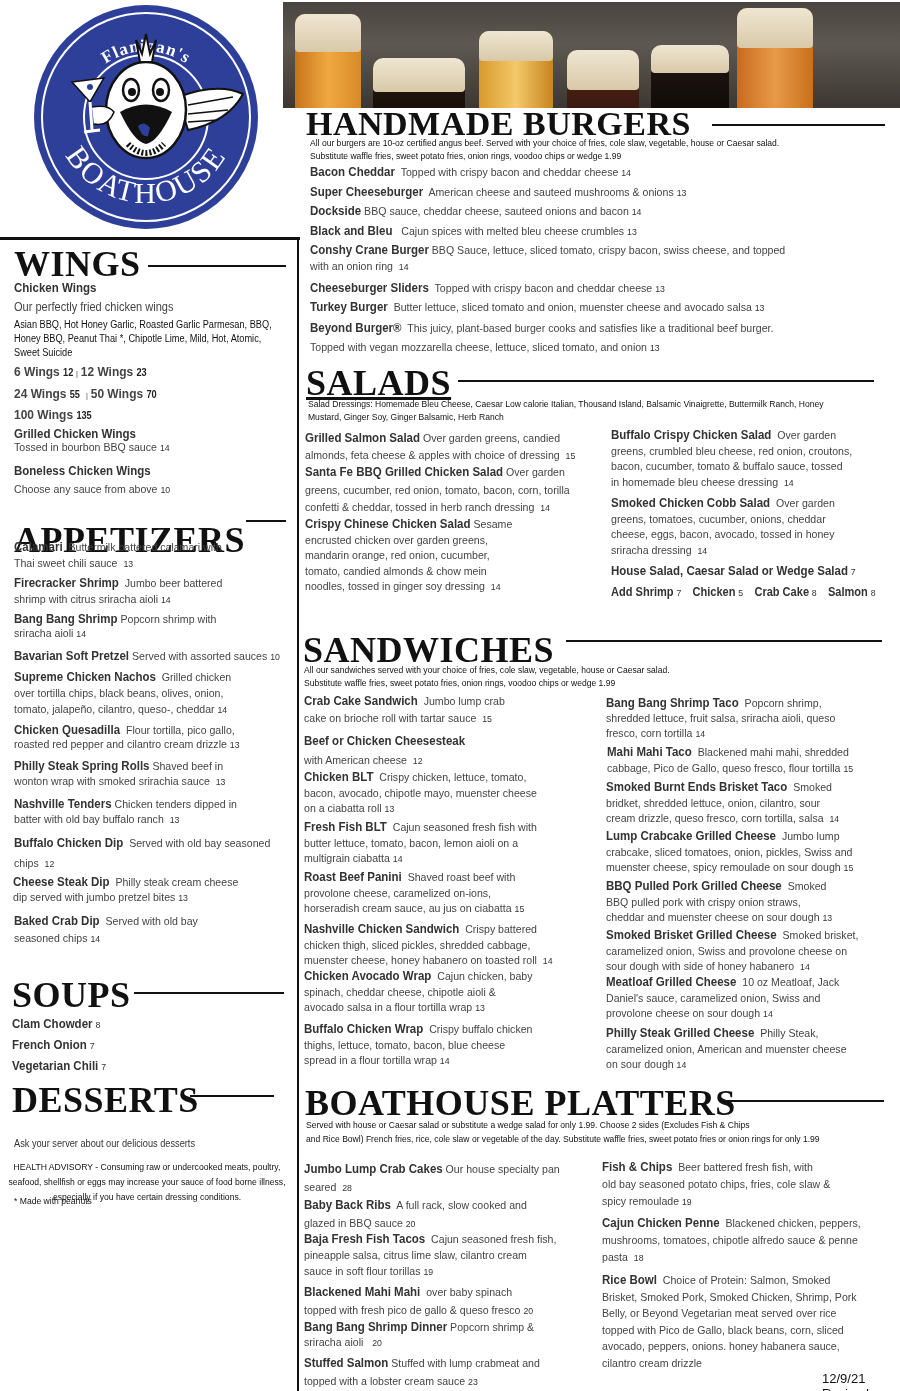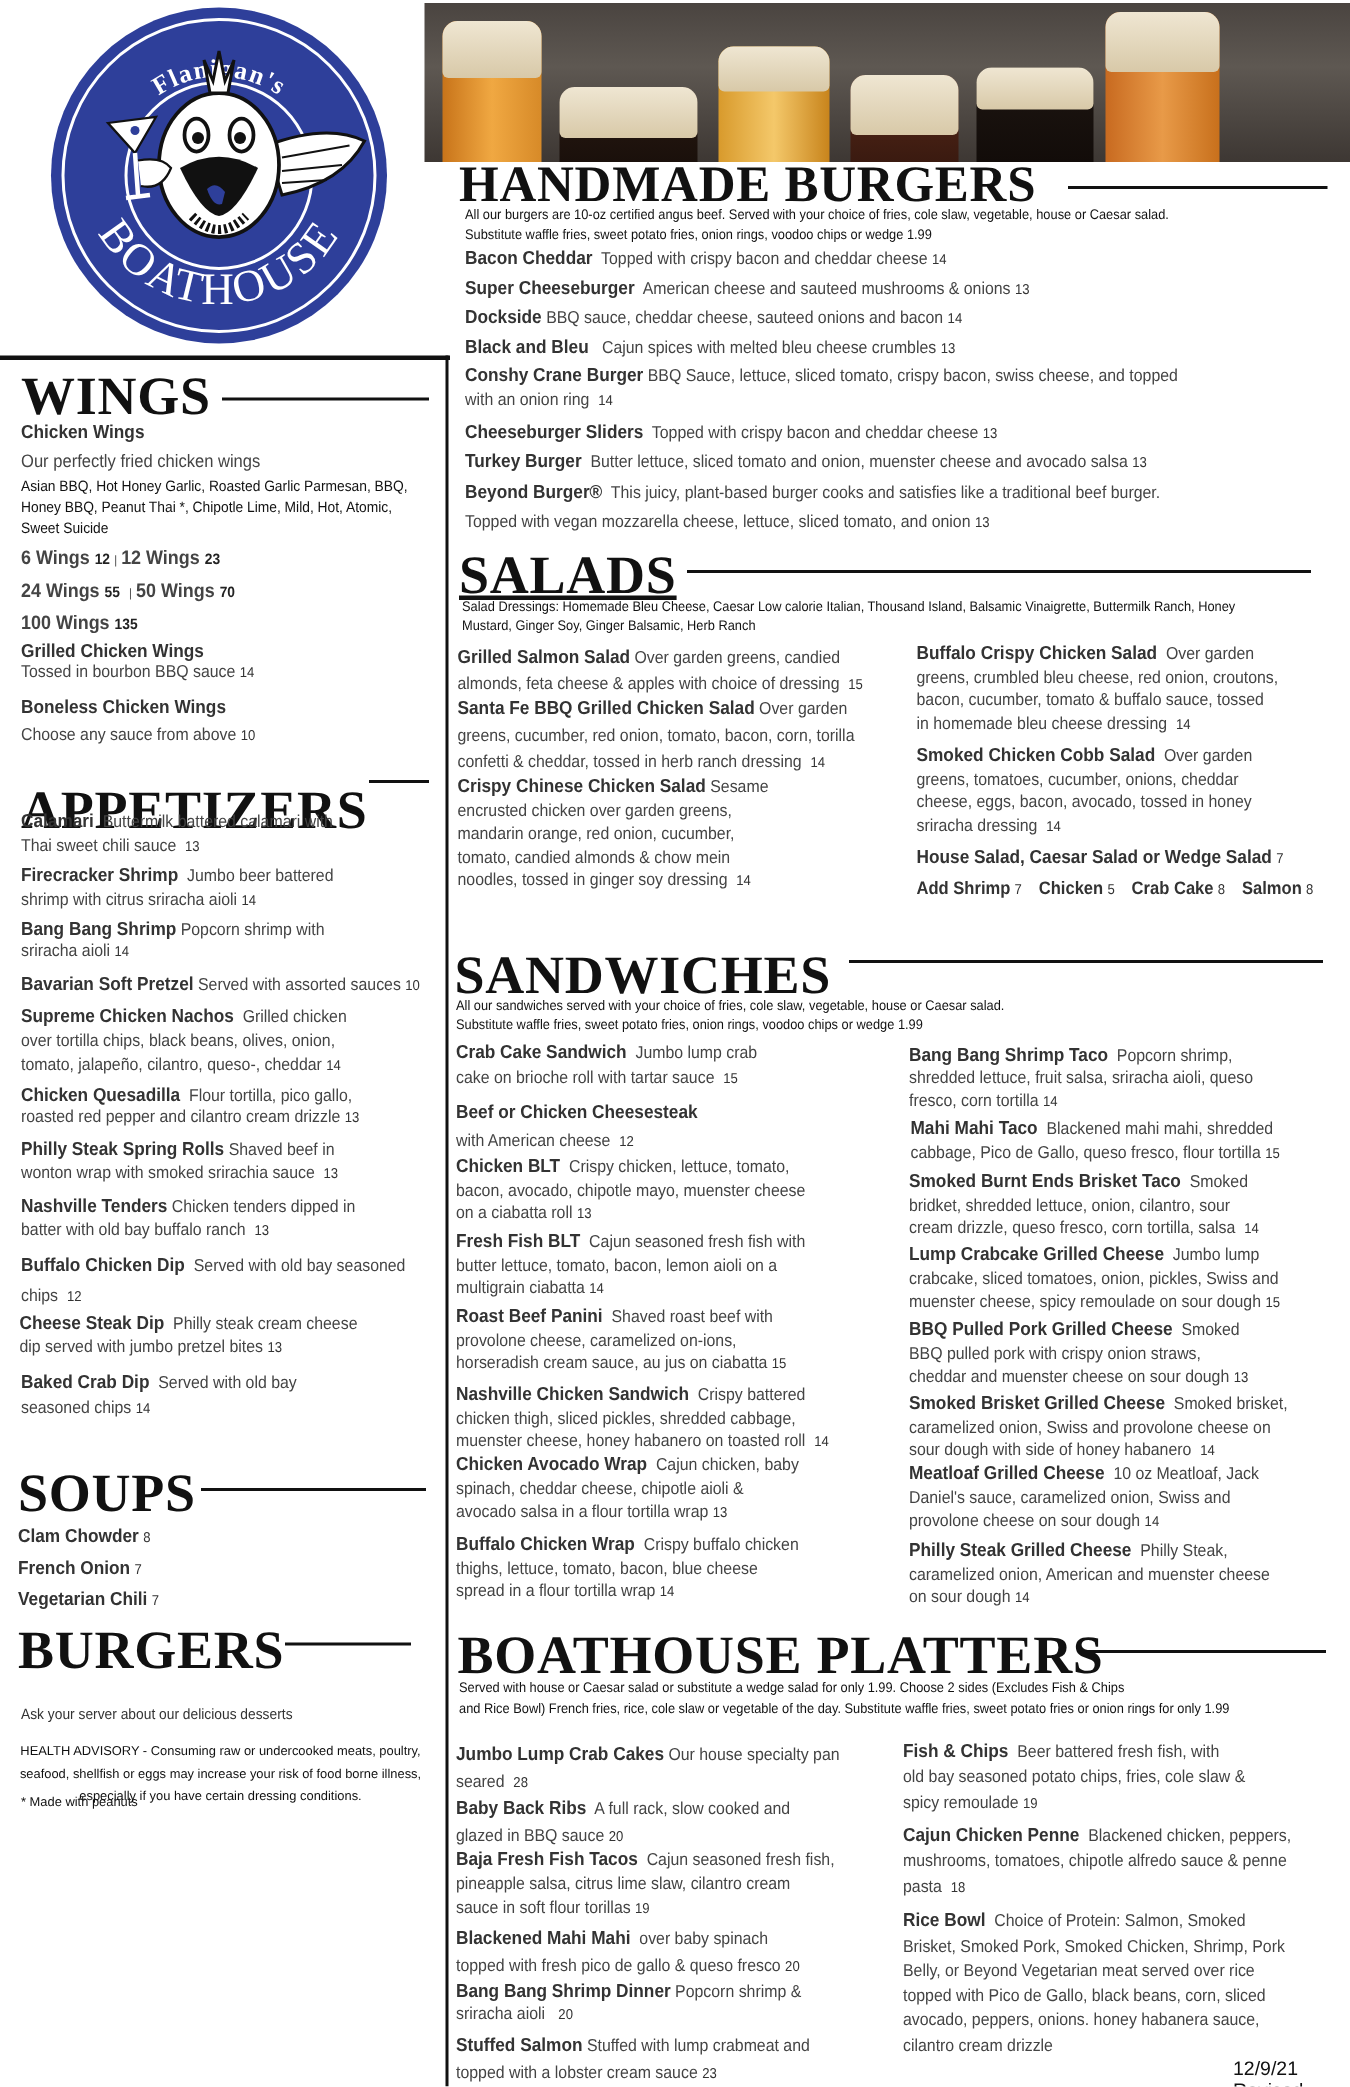--- a/index.html
+++ b/index.html
@@ -144,28 +144,28 @@
 <div class="item wide" style="left:14px;top:833px;line-height:20px;"><span class="nm">Buffalo Chicken Dip</span>&nbsp; <span>Served with old bay seasoned</span><br><span>chips</span>&nbsp; <span class="pr">12</span></div>
 <div class="item wide" style="left:13px;top:875px;line-height:15px;"><span class="nm">Cheese Steak Dip</span>&nbsp; <span>Philly steak cream cheese</span><br><span>dip served with jumbo pretzel bites</span> <span class="pr">13</span></div>
 <div class="item wide" style="left:14px;top:913px;line-height:17px;"><span class="nm">Baked Crab Dip</span>&nbsp; <span>Served with old bay</span><br><span>seasoned chips</span> <span class="pr">14</span></div>
 
 <div class="h-sec h-big" style="left:12px;top:977px;">SOUPS</div>
 <div class="h-line" style="left:134px;top:992px;width:150px;"></div>
 <div class="item wide" style="left:12px;top:1016px;"><span class="nm">Clam Chowder</span> <span class="pr">8</span></div>
 <div class="item wide" style="left:12px;top:1037px;"><span class="nm">French Onion</span> <span class="pr">7</span></div>
 <div class="item wide" style="left:12px;top:1058px;"><span class="nm">Vegetarian Chili</span> <span class="pr">7</span></div>
 
-<div class="h-sec h-big" style="left:12px;top:1082px;">BURGERS</div>
+<div class="h-sec h-big" style="left:12px;top:1082px;">DESSERTS</div>
 <div class="h-line" style="left:190px;top:1095px;width:84px;"></div>
 <div class="item wide" style="left:14px;top:1136px;font-size:10px;color:#333;">Ask your server about our delicious desserts</div>
 
 <div class="footer-note" style="left:14px;top:1194px;text-align:left;">*  Made with peanuts</div>
 <div class="footer-note" style="left:6px;top:1160px;width:282px;">
   <div>HEALTH ADVISORY - Consuming raw or undercooked meats, poultry,</div>
-  <div>seafood, shellfish or eggs may increase your risk of food borne illness,</div>
+  <div>seafood, shellfish or eggs may increase your sauce of food borne illness,</div>
   <div>especially if you have certain dressing conditions.</div>
 </div>
 
 <div class="h-sec h-big" style="left:306px;top:365px;text-decoration:underline;">SALADS</div>
 <div class="h-line" style="left:458px;top:380px;width:416px;"></div>
 <div class="note" style="left:308px;top:397px;">Salad Dressings: Homemade Bleu Cheese, Caesar Low calorie Italian, Thousand Island, Balsamic Vinaigrette, Buttermilk Ranch, Honey</div>
 <div class="note" style="left:308px;top:410px;">Mustard, Ginger Soy, Ginger Balsamic, Herb Ranch</div>
 
 <div class="item wide" style="left:305px;top:430px;line-height:17px;"><span class="nm">Grilled Salmon Salad</span> <span>Over garden greens, candied</span><br><span>almonds, feta cheese &amp; apples with choice of dressing</span>&nbsp; <span class="pr">15</span></div>
 <div class="item wide" style="left:305px;top:464px;line-height:17.5px;"><span class="nm">Santa Fe BBQ Grilled Chicken Salad</span> <span>Over garden</span><br><span>greens, cucumber, red onion, tomato, bacon, corn, torilla</span><br><span>confetti &amp; cheddar, tossed in herb ranch dressing</span>&nbsp; <span class="pr">14</span></div>

